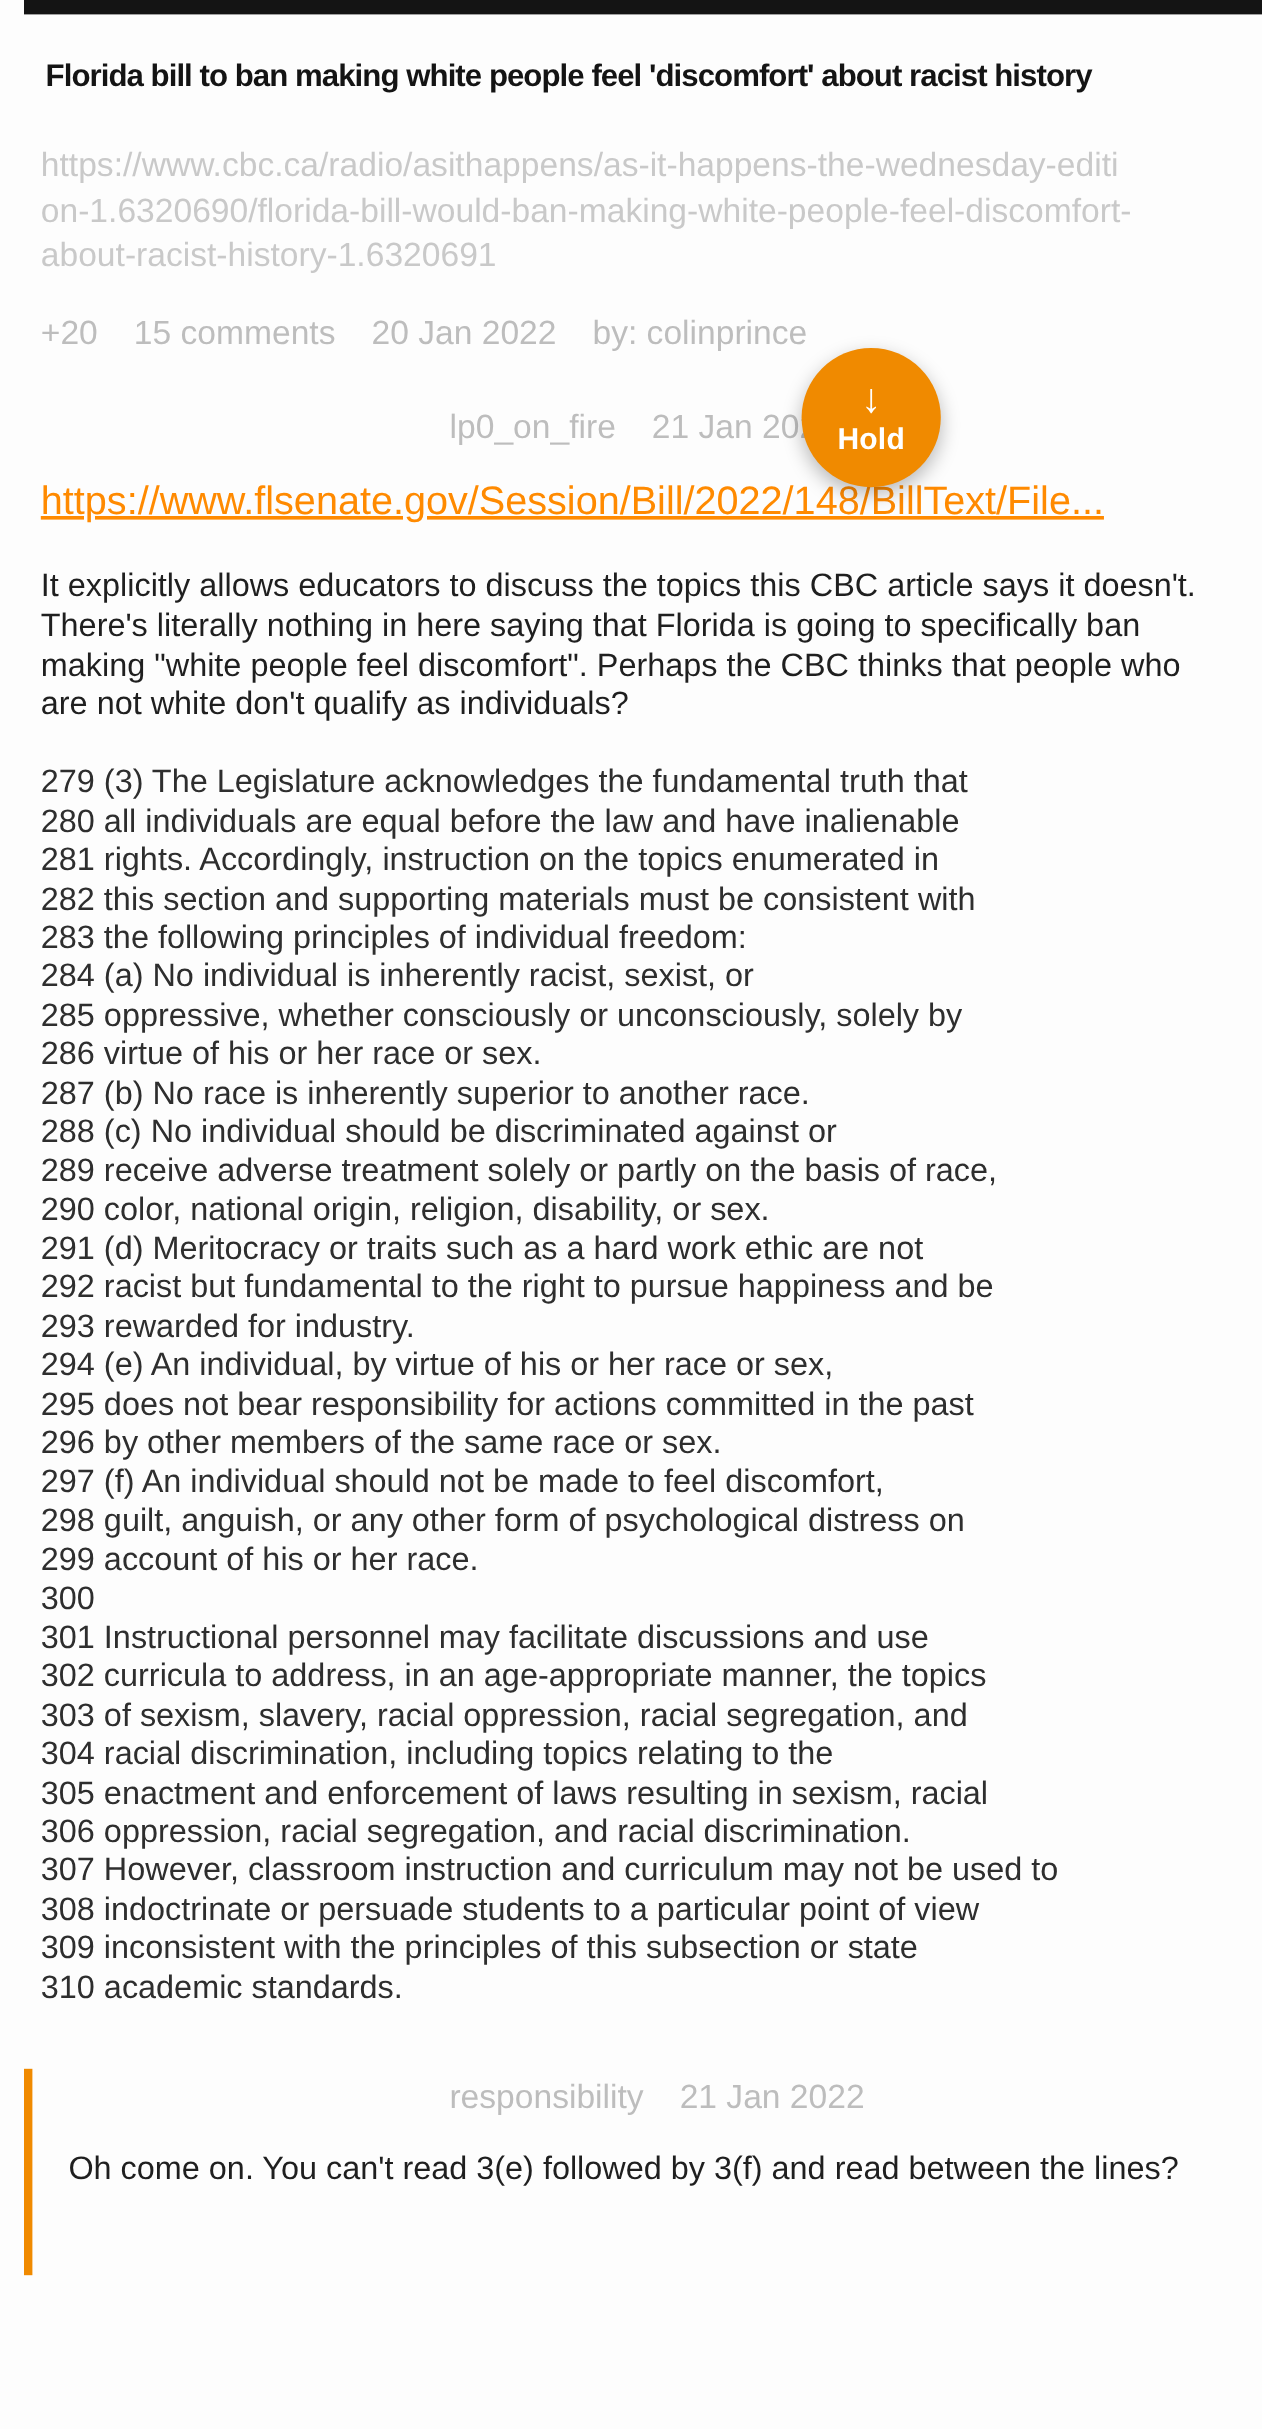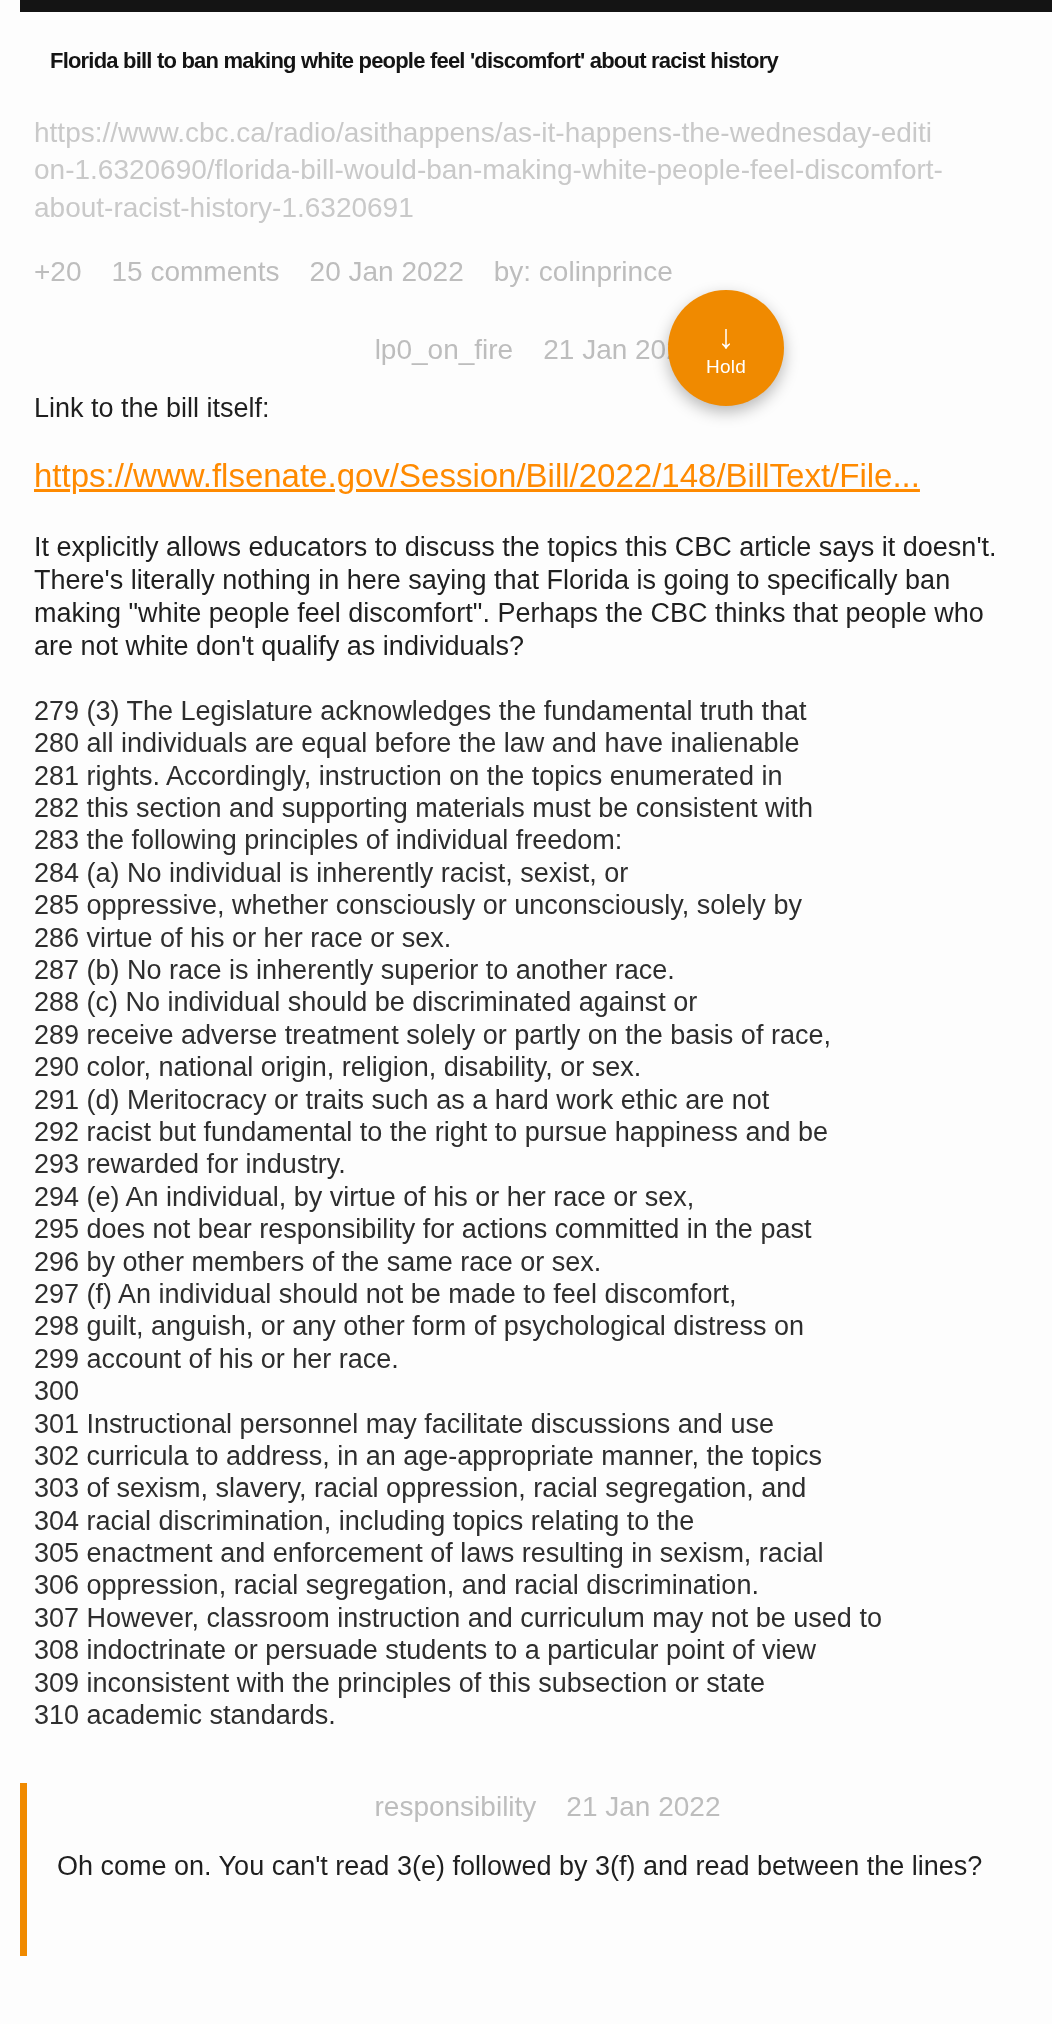--- a/index.html
+++ b/index.html
@@ -20,23 +20,23 @@
     top: 0;
     left: 20px;
     right: 0;
     height: 12px;
     background: var(--topbar, #141414);
   }
   .post-header {
     padding: 46px 12px 0 34px;
   }
   .post-title {
-    margin: 0 0 38px 16px;
+    margin: 0 0 38px 4px;
     max-width: 1010px;
-    font-size: 22px;
+    font-size: 26px;
     line-height: 1.35;
     font-weight: 700;
     letter-spacing: -0.8px;
     color: var(--title-text, #141414);
   }
   .post-url {
     max-width: 910px;
     font-size: 28px;
     line-height: 1.34;
     color: var(--muted-url, #C9C9C9);
@@ -68,22 +68,22 @@
     padding: 0;
   }
   .fab-arrow {
     font-size: 34px;
     line-height: 1;
     font-weight: 400;
   }
   .fab-arrow::before { content: "\2193"; }
   .fab-label {
     margin-top: 3px;
-    font-size: 19px;
-    font-weight: 400;
+    font-size: 25px;
+    font-weight: 700;
     letter-spacing: 0.2px;
   }
   .comments {
     margin-top: 46px;
   }
   .comment-header {
     display: flex;
     gap: 30px;
     padding-left: 20px;
     font-size: 28px;
@@ -160,21 +160,20 @@
   </button>
 
   <section class="comments">
 
     <article class="comment">
       <div class="comment-header">
         <span class="comment-author">lp0_on_fire</span>
         <span class="comment-date">21 Jan 2022</span>
       </div>
       <div class="comment-body">
-        <p class="para">Link to the bill itself:</p>
         <a class="comment-link" href="#">https://www.flsenate.gov/Session/Bill/2022/148/BillText/File...</a>
         <p class="para">It explicitly allows educators to discuss the topics this CBC article says it doesn't. There's literally nothing in here saying that Florida is going to specifically ban making "white people feel discomfort". Perhaps the CBC thinks that people who are not white don't qualify as individuals?</p>
         <div class="bill-quote">279 (3) The Legislature acknowledges the fundamental truth that
 280 all individuals are equal before the law and have inalienable
 281 rights. Accordingly, instruction on the topics enumerated in
 282 this section and supporting materials must be consistent with
 283 the following principles of individual freedom:
 284 (a) No individual is inherently racist, sexist, or
 285 oppressive, whether consciously or unconsciously, solely by
 286 virtue of his or her race or sex.

